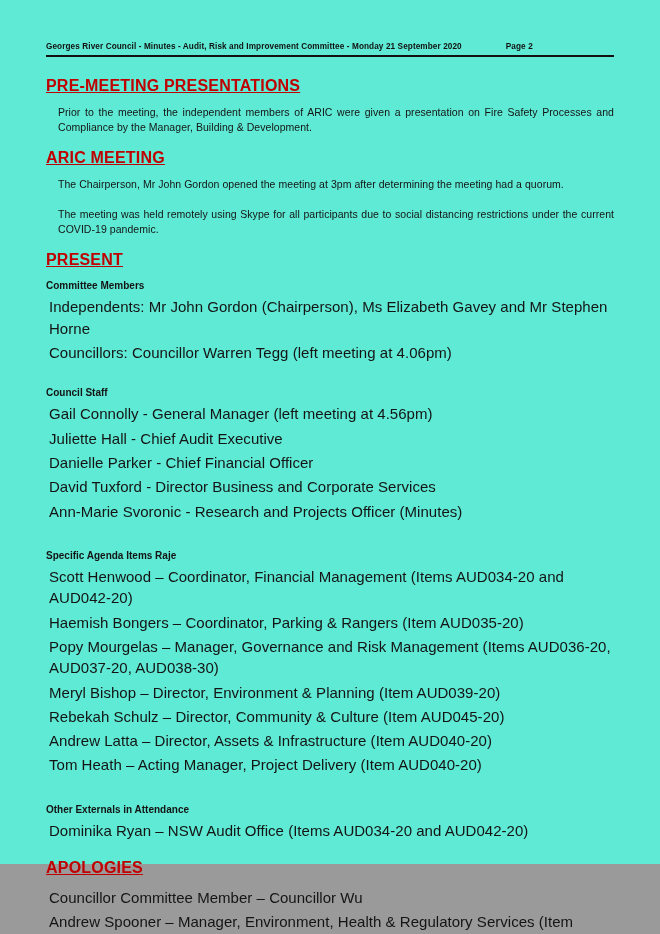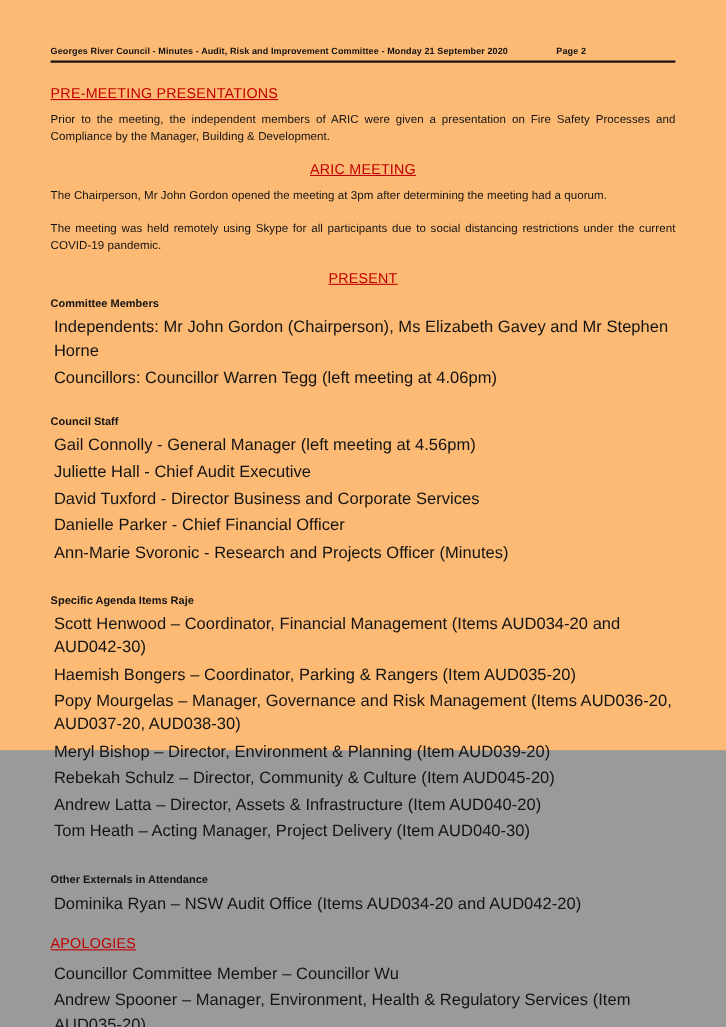--- a/index.html
+++ b/index.html
@@ -10,22 +10,22 @@
   body {
     width: 660px;
     height: 934px;
     font-family: "Liberation Sans", sans-serif;
     color: #141414;
     overflow: hidden;
   }
   .page {
     position: relative;
     width: 660px;
-    height: 682px;
-    background: #fdba74;
+    height: 864px;
+    background: #5eead4;
     box-sizing: border-box;
     padding: 42px 46px 0 46px;
   }
   .header {
     font-size: 8.2px;
     font-weight: bold;
     letter-spacing: 0.1px;
     color: #111;
     display: flex;
     align-items: baseline;
@@ -35,52 +35,52 @@
   .header .hdr-page {
     margin-left: 44px;
   }
   .rule {
     border-top: 2px solid #111;
     margin-top: 4px;
     margin-bottom: 20px;
   }
   .heading-red {
     color: #c00000;
-    font-weight: normal;
-    font-size: 13px;
+    font-weight: bold;
+    font-size: 16px;
     text-decoration: underline;
     letter-spacing: 0.2px;
     margin: 0 0 10px 0;
   }
   .para {
     font-size: 10.5px;
     line-height: 1.45;
     text-align: justify;
-    margin: 0 0 14px 0;
+    margin: 0 0 14px 12px;
     letter-spacing: 0.05px;
   }
   .block {
     margin: 0 0 14px 0;
   }
   .block-title {
     font-size: 10px;
     font-weight: bold;
     line-height: 1.42;
     margin: 0;
   }
   .line {
     font-size: 15px;
     line-height: 1.42;
     margin: 3px;
     letter-spacing: 0.03px;
   }
   .gap-lg { height: 13px; }
   .gap-md { height: 9px; }
   .mt-section { margin-top: 18px; }
-  .mt-section-sm { margin-top: 14px; text-align: center; }
+  .mt-section-sm { margin-top: 14px; }
 </style>
 </head>
 <body>
 
 <div class="page">
 
   <div class="header">
     <span class="hdr-title">Georges River Council - Minutes - Audit, Risk and Improvement Committee - Monday 21 September 2020</span>
     <span class="hdr-page">Page 2</span>
   </div>
@@ -100,36 +100,36 @@
     <p class="line">Independents: Mr John Gordon (Chairperson), Ms Elizabeth Gavey and Mr Stephen Horne</p>
     <p class="line">Councillors: Councillor Warren Tegg (left meeting at 4.06pm)</p>
   </div>
 
   <div class="gap-md"></div>
 
   <div class="block">
     <p class="block-title">Council Staff</p>
     <p class="line">Gail Connolly - General Manager (left meeting at 4.56pm)</p>
     <p class="line">Juliette Hall - Chief Audit Executive</p>
+    <p class="line">Danielle Parker - Chief Financial Officer</p>
     <p class="line">David Tuxford - Director Business and Corporate Services</p>
-    <p class="line">Danielle Parker - Chief Financial Officer</p>
     <p class="line">Ann-Marie Svoronic - Research and Projects Officer (Minutes)</p>
   </div>
 
   <div class="gap-lg"></div>
 
   <div class="block">
     <p class="block-title">Specific Agenda Items Raje</p>
-    <p class="line">Scott Henwood – Coordinator, Financial Management (Items AUD034-20 and AUD042-30)</p>
+    <p class="line">Scott Henwood – Coordinator, Financial Management (Items AUD034-20 and AUD042-20)</p>
     <p class="line">Haemish Bongers – Coordinator, Parking &amp; Rangers (Item AUD035-20)</p>
     <p class="line">Popy Mourgelas – Manager, Governance and Risk Management (Items AUD036-20, AUD037-20, AUD038-30)</p>
     <p class="line">Meryl Bishop – Director, Environment &amp; Planning (Item AUD039-20)</p>
     <p class="line">Rebekah Schulz – Director, Community &amp; Culture (Item AUD045-20)</p>
     <p class="line">Andrew Latta – Director, Assets &amp; Infrastructure (Item AUD040-20)</p>
-    <p class="line">Tom Heath – Acting Manager, Project Delivery (Item AUD040-30)</p>
+    <p class="line">Tom Heath – Acting Manager, Project Delivery (Item AUD040-20)</p>
   </div>
 
   <div class="gap-lg"></div>
 
   <div class="block">
     <p class="block-title">Other Externals in Attendance</p>
     <p class="line">Dominika Ryan – NSW Audit Office (Items AUD034-20 and AUD042-20)</p>
   </div>
 
   <div class="heading-red mt-section">APOLOGIES</div>

